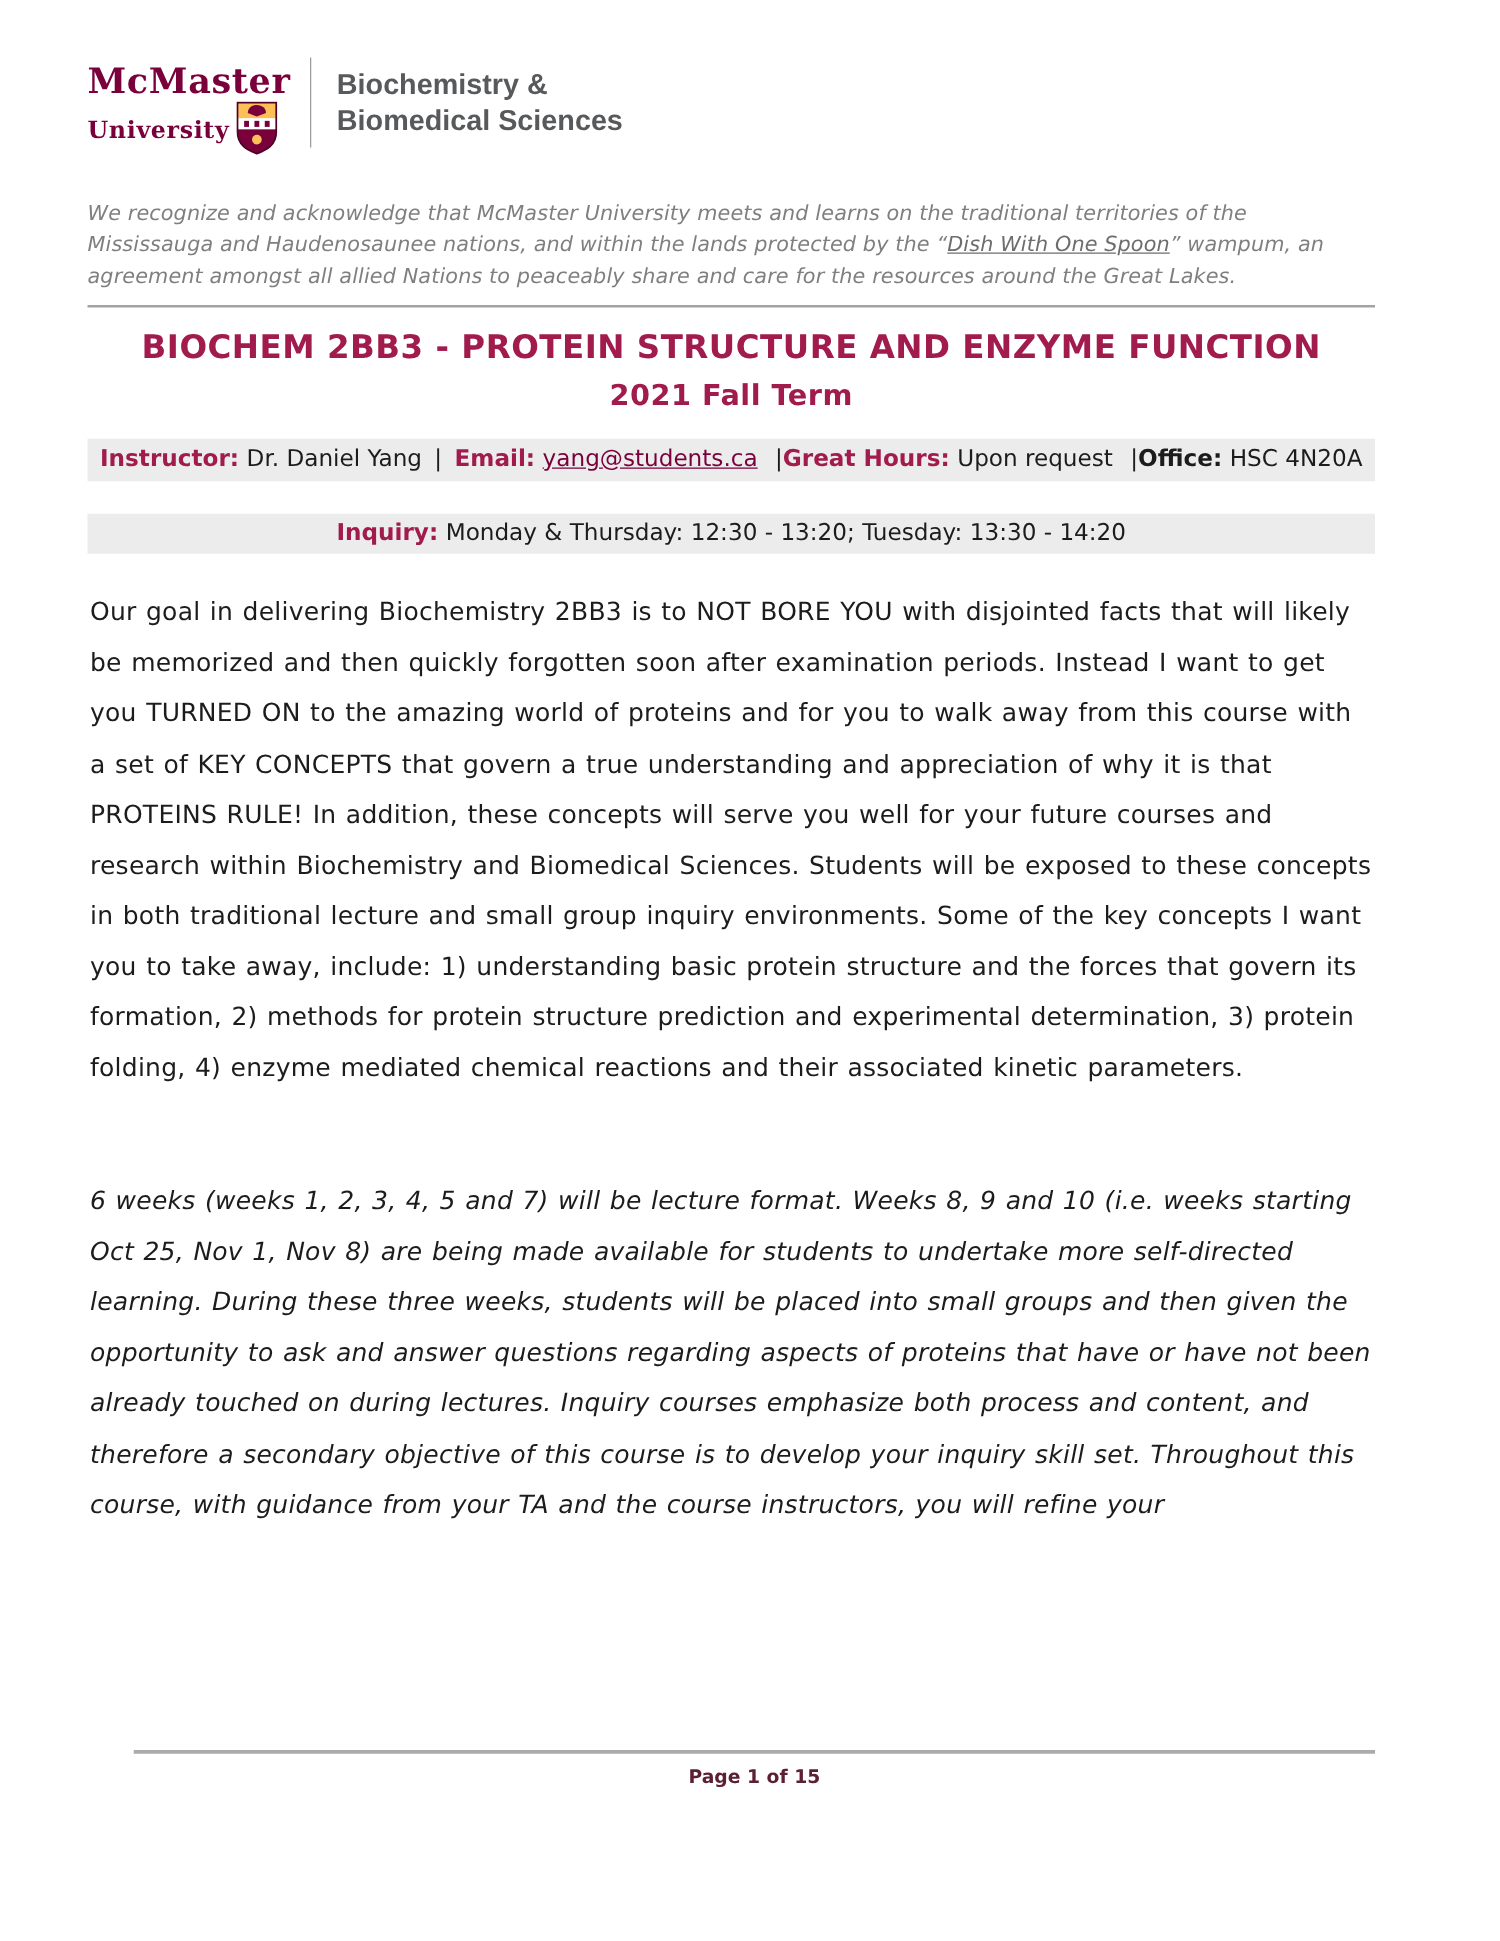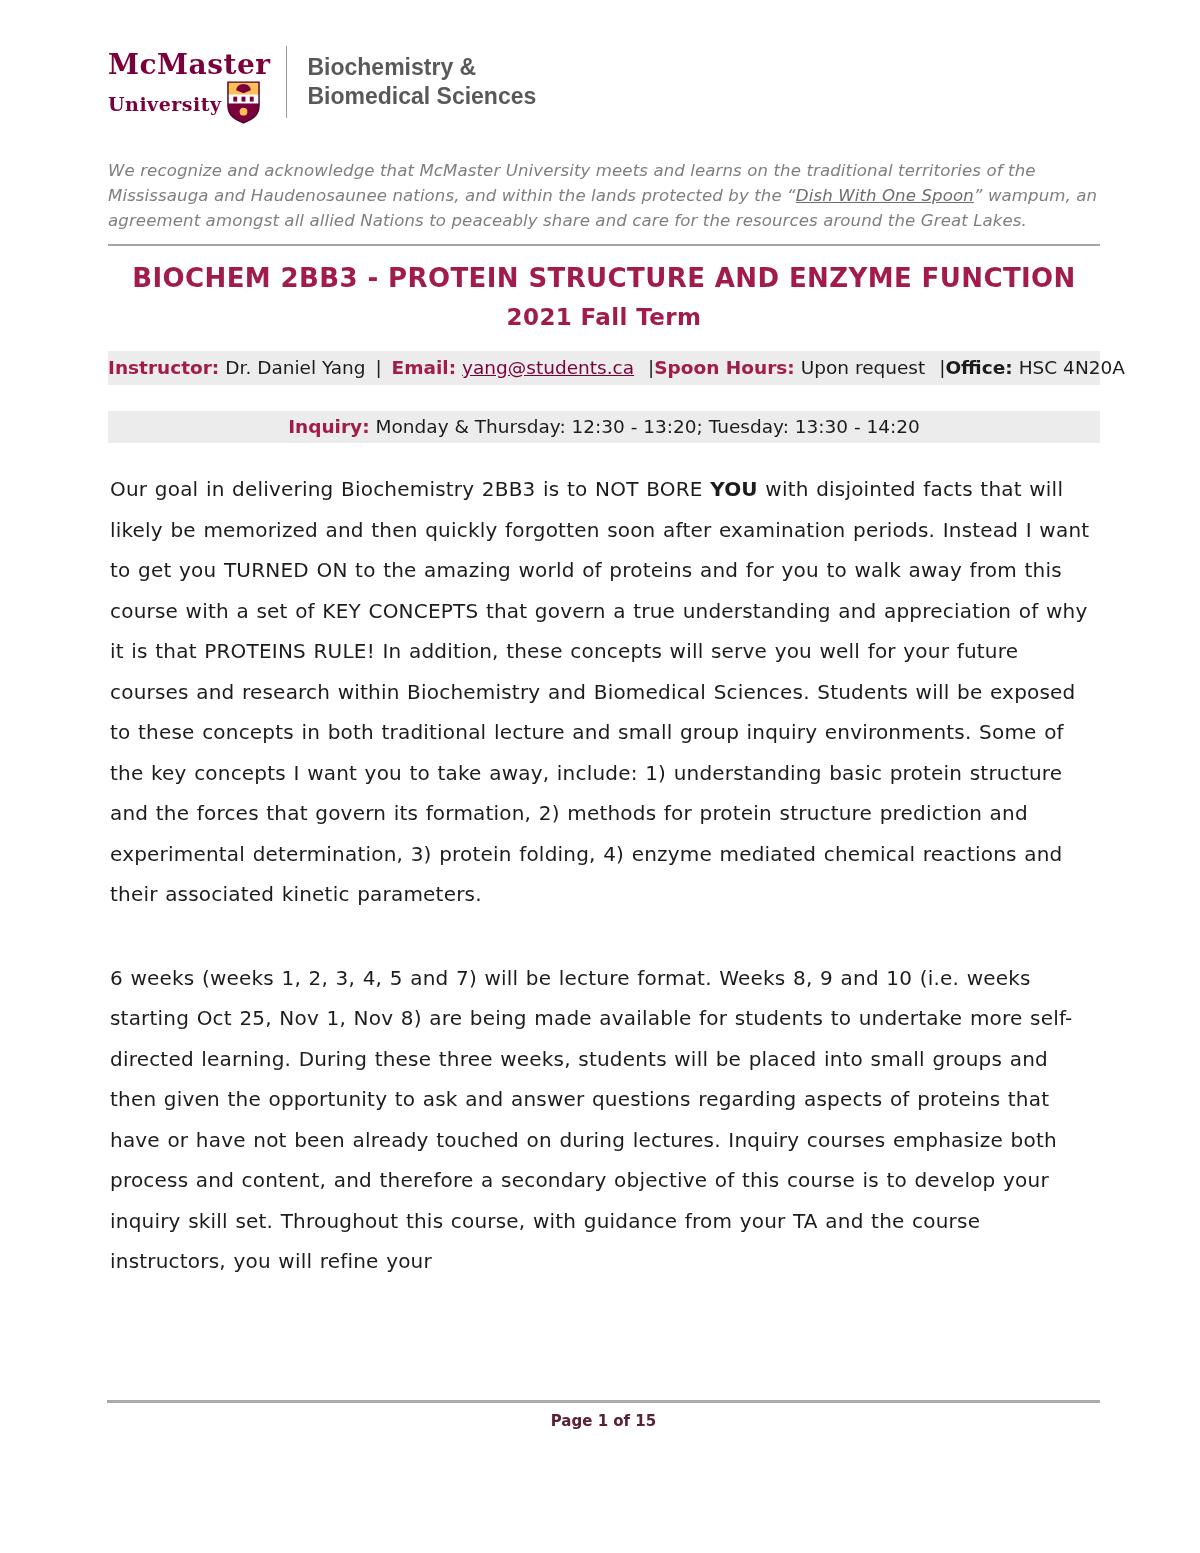--- a/index.html
+++ b/index.html
@@ -4,21 +4,21 @@
 <style>
   * { margin: 0; padding: 0; box-sizing: border-box; }
   html, body { background: #ffffff; }
   body {
     width: 1200px; height: 1553px;
     position: relative;
     font-family: "DejaVu Sans", sans-serif;
     color: #1c1c1c;
     overflow: hidden;
   }
-  .page { position: absolute; inset: 0; padding: 40px 100px 0 108px; }
+  .page { position: absolute; inset: 0; padding: 40px 100px 0 70px; }
 
   
   .logo-row { display: flex; align-items: center; height: 84px; }
   .logo-block { display: flex; flex-direction: column; }
   .logo-name1 {
     font-family: "DejaVu Serif", serif;
     font-weight: bold; font-size: 28px; color: #7a003c; line-height: 32px;
     letter-spacing: 0.5px;
   }
   .logo-bottom { display: flex; align-items: flex-end; gap: 6px; }
@@ -81,22 +81,22 @@
     font-size: 19px; font-weight: bold; color: #a11c4c;
     letter-spacing: 0.2px;
   }
   .body-para {
     margin-top: 26px;
     font-size: 20px; line-height: 40.5px;
     letter-spacing: 0.2px; word-spacing: 1px;
     color: #1c1c1c;
     padding-left: 2px;
   }
-  .body-para + .body-para { margin-top: 43px; }
-  .bold { font-weight: bold; }
+  .body-para + .body-para { margin-top: 66px; font-style: italic; }
+  .bold { font-weight: normal; }
 
   
   .footer { position: absolute; left: 107px; right: 100px; top: 1400px; }
   .footer-rule { border-top: 3px solid #ababab; }
   .page-num {
     margin-top: 9px; text-align: center;
     font-size: 15px; font-weight: bold; color: #5c2033;
   }
 </style>
 </head>
@@ -140,21 +140,21 @@
 
   <div class="rule"></div>
 
   <h1 class="doc-title">BIOCHEM 2BB3 - PROTEIN STRUCTURE AND ENZYME FUNCTION</h1>
   <h2 class="doc-term">2021 Fall Term</h2>
 
   <div class="bar bar-instructor">
     <span class="lbl">Instructor:</span><span class="gap"></span><span>Dr. Daniel Yang</span>
     <span class="sep">|</span>
     <span class="lbl">Email:</span><span class="gap"></span><a class="email-link">yang@students.ca</a>
-    <span class="sep-tight">|</span><span class="lbl">Spoon Hours:</span><span class="gap"></span><span>Upon request</span>
+    <span class="sep-tight">|</span><span class="lbl">Great Hours:</span><span class="gap"></span><span>Upon request</span>
     <span class="sep-tight">|</span><span class="lbl-dark">Office:</span><span class="gap"></span><span>HSC 4N20A</span>
   </div>
 
   <div class="bar bar-lectures">
     <span class="lbl">Inquiry:</span><span class="gap"></span><span>Monday &amp; Thursday: 12:30 - 13:20; Tuesday: 13:30 - 14:20</span>
   </div>
 
 
   <p class="body-para"><span>Our goal in delivering Biochemistry 2BB3 is to NOT BORE </span><span class="bold">YOU</span><span> with disjointed facts that will likely be memorized and then quickly forgotten soon after examination periods. Instead I want to get you TURNED ON to the amazing world of proteins and for you to walk away from this course with a set of KEY CONCEPTS that govern a true understanding and appreciation of why it is that PROTEINS RULE! In addition, these concepts will serve you well for your future courses and research within Biochemistry and Biomedical Sciences. Students will be exposed to these concepts in both traditional lecture and small group inquiry environments. Some of the key concepts I want you to take away, include: 1) understanding basic protein structure and the forces that govern its formation, 2) methods for protein structure prediction and experimental determination, 3) protein folding, 4) enzyme mediated chemical reactions and their associated kinetic parameters.</span></p>
 

